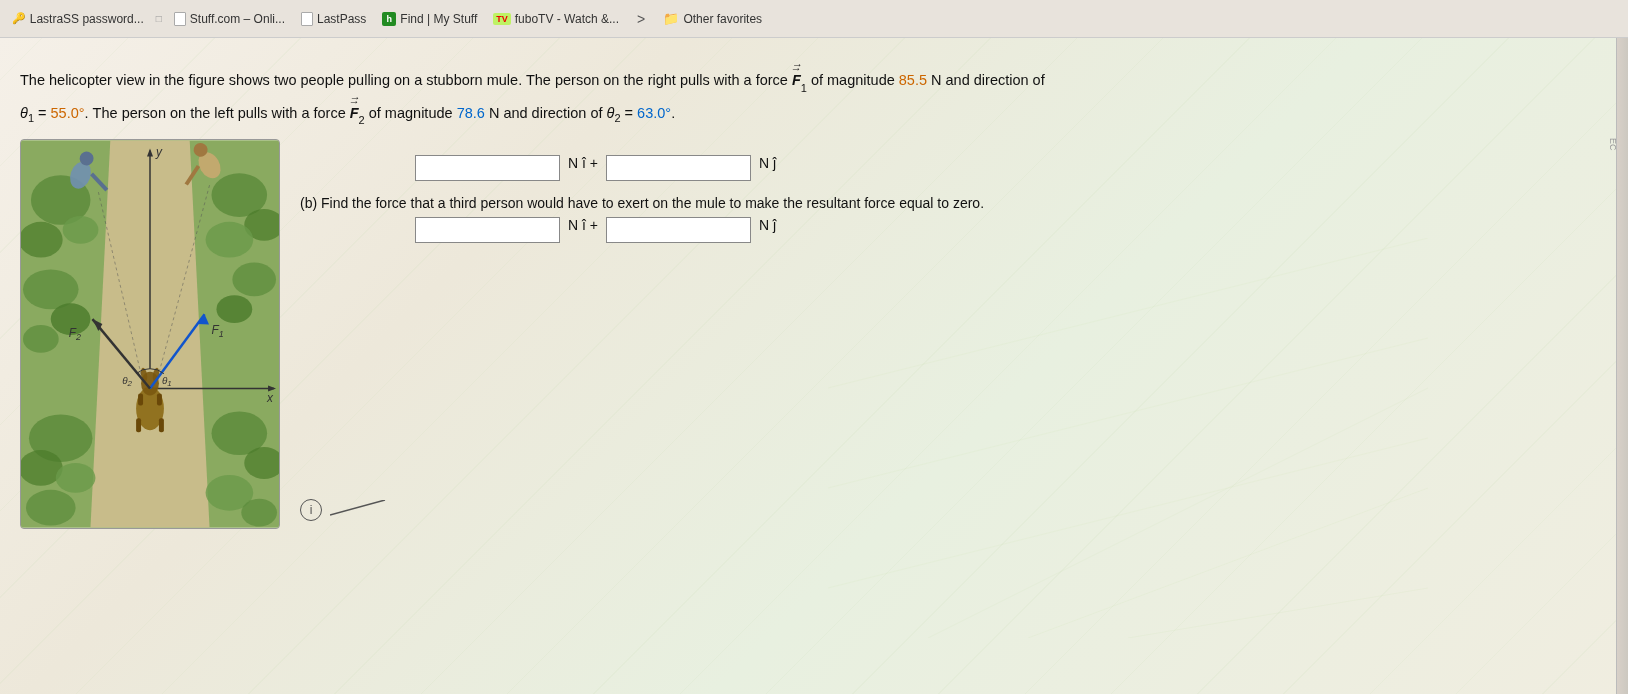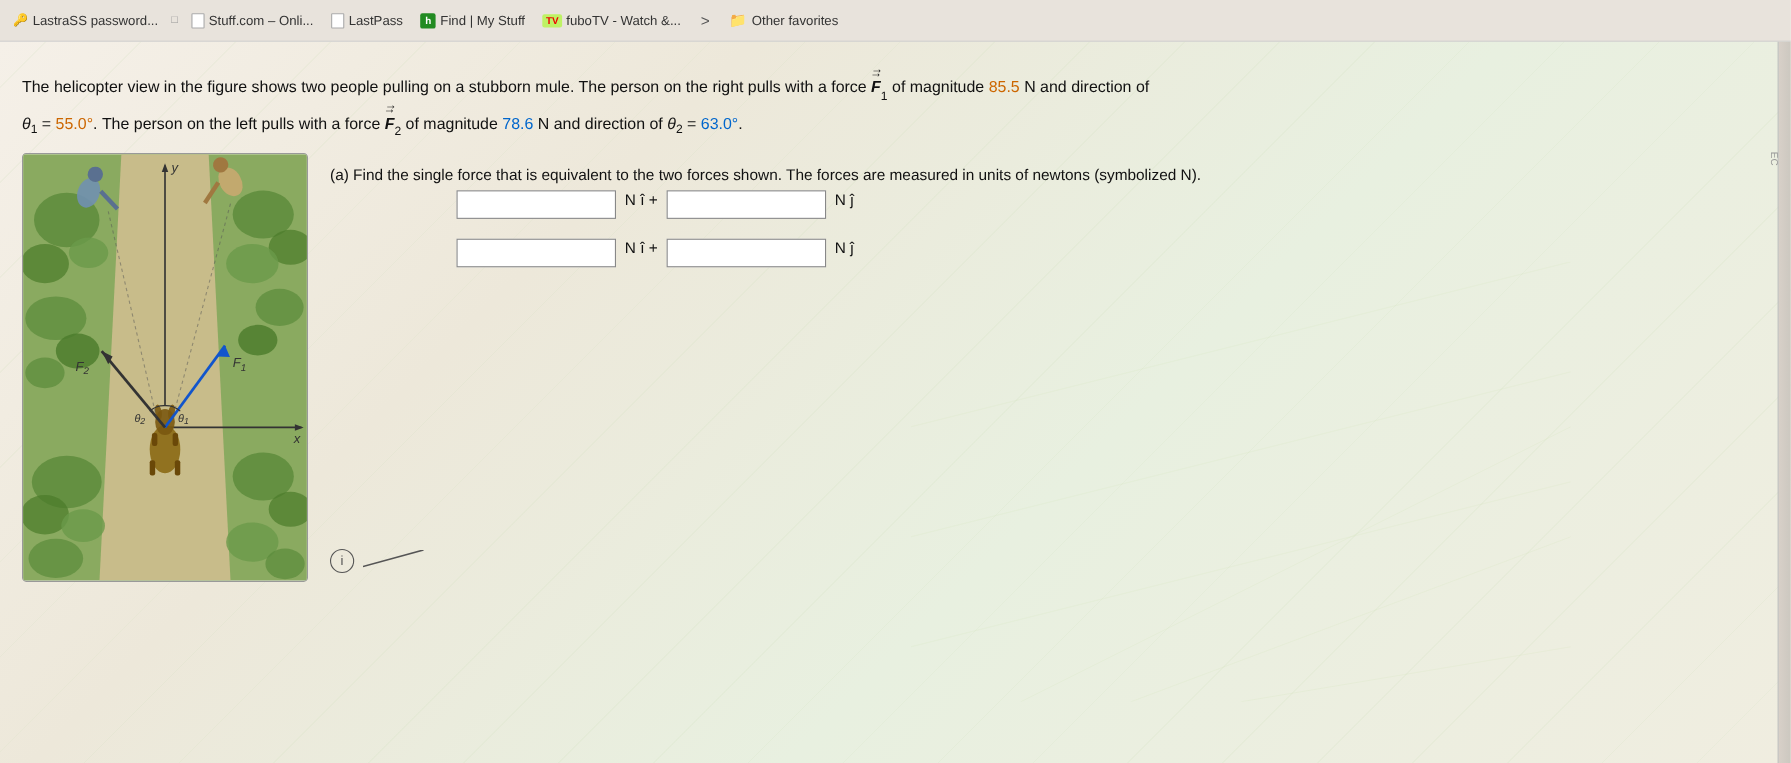--- a/index.html
+++ b/index.html
@@ -402,30 +402,30 @@
 
       <div style="margin-top: 360px; margin-left: -10px; display:flex; align-items:center; gap:8px;">
         <div class="info-btn">i</div>
 
         <svg width="60" height="20">
           <line x1="0" y1="15" x2="55" y2="0" stroke="#555" stroke-width="1.5"></line>
         </svg>
       </div>
 
       <div class="question-section" style="margin-top:-370px;">
-        <div class="question-label">(a) Find the single force that is equivalent to the two forces shown. The forces are measured in units of newtons (symbolized N).</div>
         <div class="input-row">
           <input type="text" class="answer-input" placeholder="" style="">
           <span class="unit-label">N î +</span>
           <input type="text" class="answer-input" placeholder="" style="">
           <span class="unit-label">N ĵ</span>
         </div>
       </div>
 
       <div class="question-section" style="margin-top:14px;">
+        <div class="question-label">(b) Find the force that a third person would have to exert on the mule to make the resultant force equal to zero.</div>
         <div class="input-row">
           <input type="text" class="answer-input" placeholder="" style="">
           <span class="unit-label">N î +</span>
           <input type="text" class="answer-input" placeholder="" style="">
           <span class="unit-label">N ĵ</span>
         </div>
       </div>
 
     </div>
   </div>

